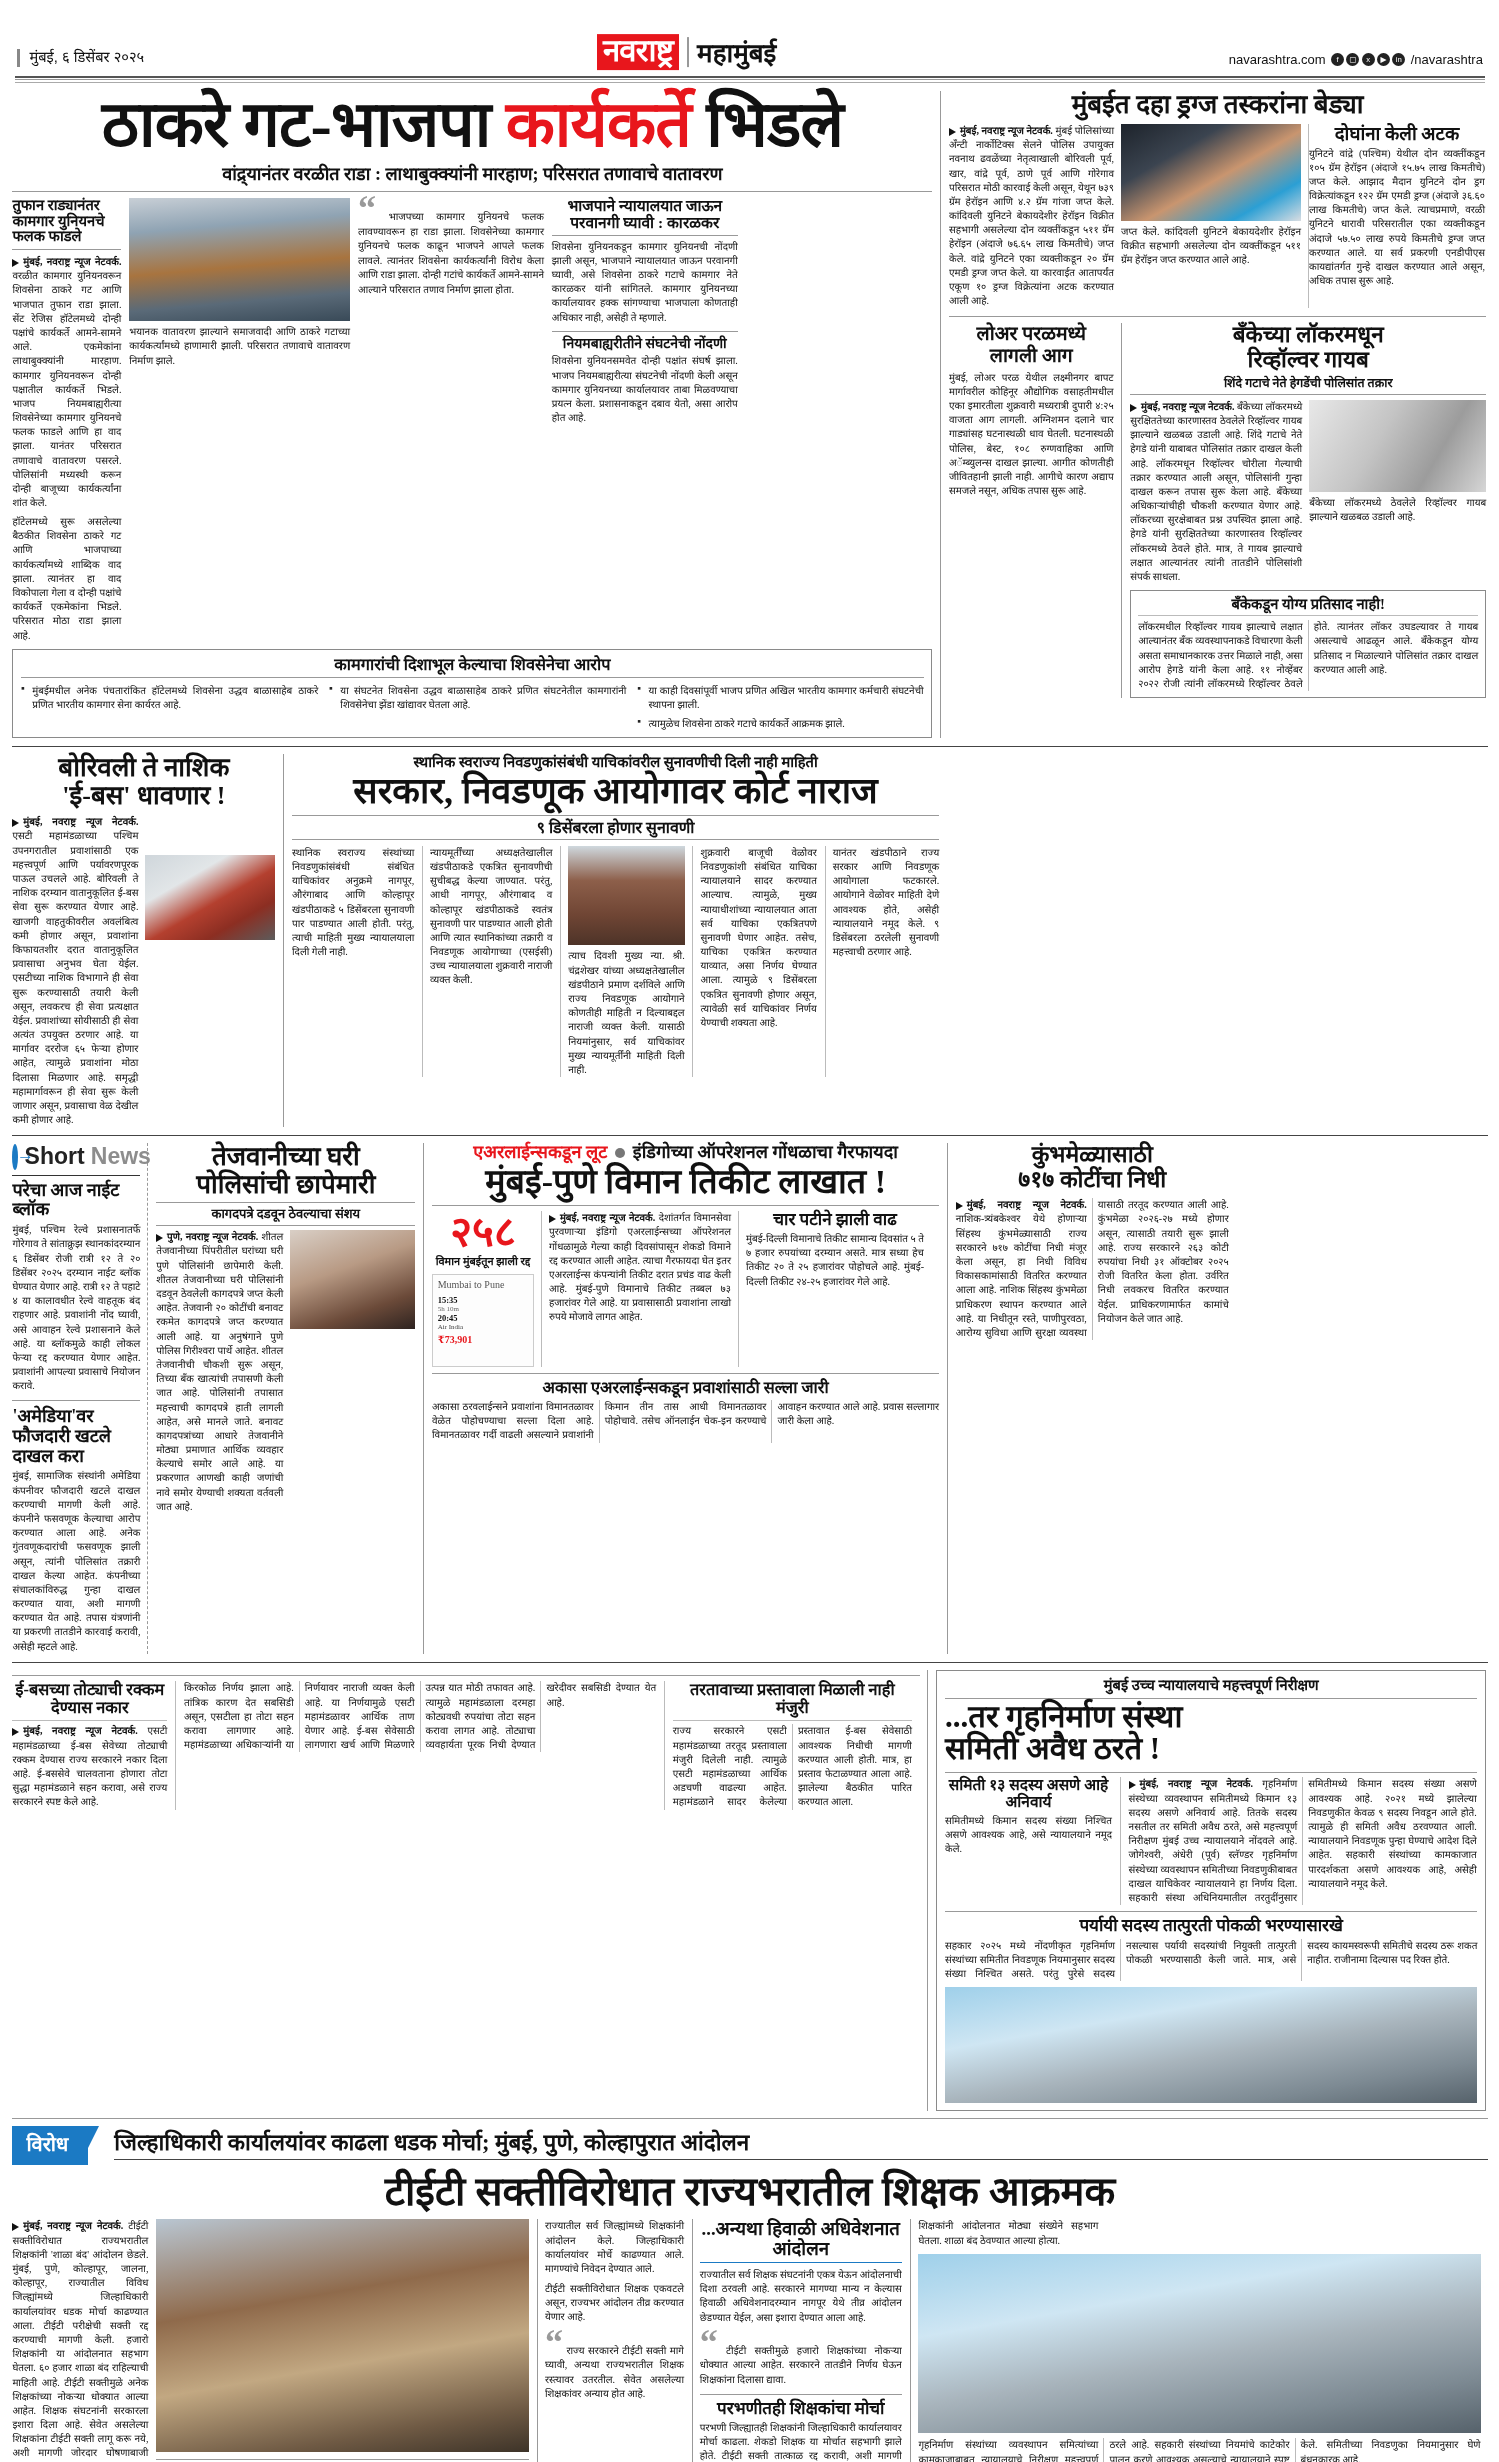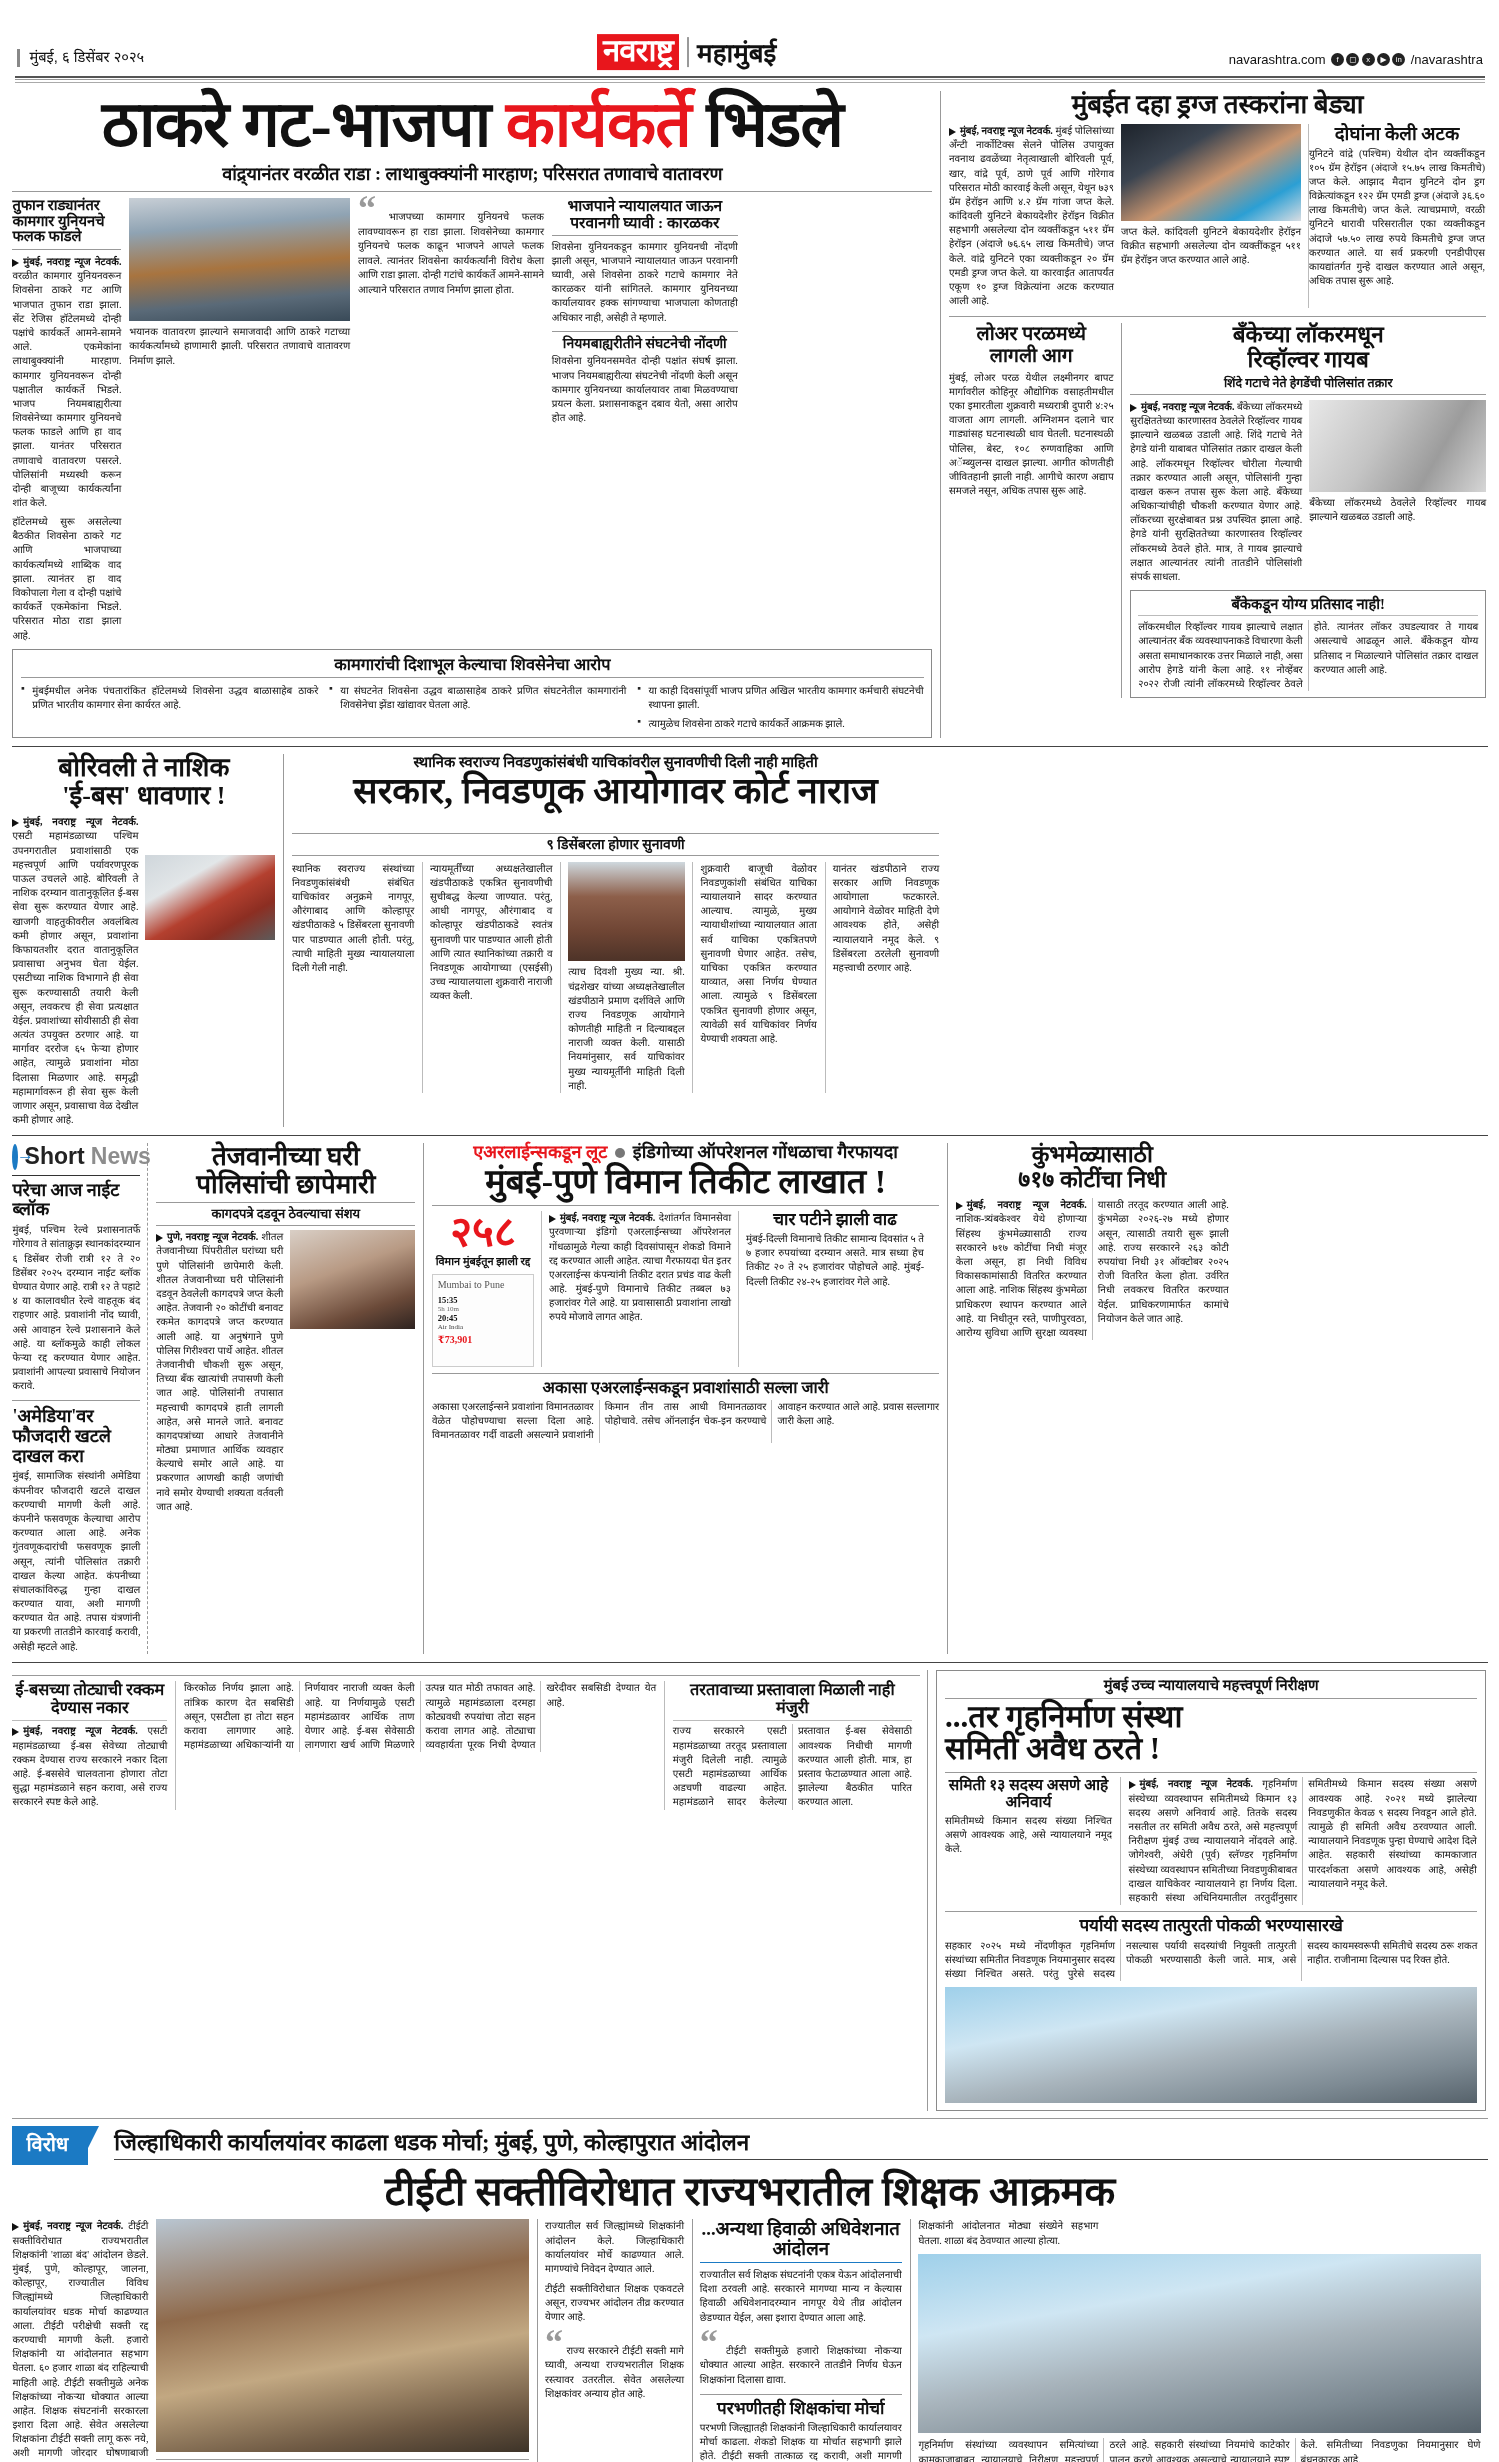--- a/index.html
+++ b/index.html
@@ -216,21 +216,21 @@
         </div>
         <div style="width:130px;">
           <div class="ph bus" style="height:85px; margin-top:40px;"></div>
         </div>
       </div>
     </div>
 
     <div style="width:656px; border-left:0.8px solid #999; padding-left:7.8px;">
       <div class="kicker" style="font-size:14.7px;">स्थानिक स्वराज्य निवडणुकांसंबंधी याचिकांवरील सुनावणीची दिली नाही माहिती</div>
       <div class="hl" style="font-size:36px; text-align:center; line-height:1.06; margin-top:1.6px;">सरकार, निवडणूक आयोगावर कोर्ट नाराज</div>
-      <div class="hl" style="font-size:14px; text-align:center; border-top:0.8px solid #999; border-bottom:0.8px solid #999; margin-top:23px; padding:3.1px 0;">९ डिसेंबरला होणार सुनावणी</div>
+      <div class="hl" style="font-size:16px; text-align:center; border-top:0.8px solid #999; border-bottom:0.8px solid #999; margin-top:5px; padding:3.1px 0;">९ डिसेंबरला होणार सुनावणी</div>
       <div style="display:flex; gap:7.8px; margin-top:5.4px;">
         <div style="width:124px;">
           <div class="body-txt">
             <span>स्थानिक स्वराज्य संस्थांच्या निवडणुकांसंबंधी संबंधित याचिकांवर अनुक्रमे नागपूर, औरंगाबाद आणि कोल्हापूर खंडपीठाकडे ५ डिसेंबरला सुनावणी पार पाडण्यात आली होती. परंतु, त्याची माहिती मुख्य न्यायालयाला दिली गेली नाही.</span>
           </div>
         </div>
         <div style="width:132px; border-left:0.8px solid #bbb; padding-left:7px;">
           <div class="body-txt">न्यायमूर्तींच्या अध्यक्षतेखालील खंडपीठाकडे एकत्रित सुनावणीची सुचीबद्ध केल्या जाण्यात. परंतु, आधी नागपूर, औरंगाबाद व कोल्हापूर खंडपीठाकडे स्वतंत्र सुनावणी पार पाडण्यात आली होती आणि त्यात स्थानिकांच्या तक्रारी व निवडणूक आयोगाच्या (एसईसी) उच्च न्यायालयाला शुक्रवारी नाराजी व्यक्त केली.</div>
         </div>
         <div style="width:126px; border-left:0.8px solid #bbb; padding-left:7px;">
@@ -315,21 +315,21 @@
             <span>देशांतर्गत विमानसेवा पुरवणाऱ्या इंडिगो एअरलाईन्सच्या ऑपरेशनल गोंधळामुळे गेल्या काही दिवसांपासून शेकडो विमाने रद्द करण्यात आली आहेत. त्याचा गैरफायदा घेत इतर एअरलाईन्स कंपन्यांनी तिकीट दरात प्रचंड वाढ केली आहे. मुंबई-पुणे विमानाचे तिकीट तब्बल ७३ हजारांवर गेले आहे. या प्रवासासाठी प्रवाशांना लाखो रुपये मोजावे लागत आहेत.</span>
           </div>
         </div>
         <div style="width:186px; border-left:0.8px solid #bbb; padding-left:7px;">
           <div class="hl" style="font-size:17px; text-align:center; margin-bottom:3.1px;">चार पटीने झाली वाढ</div>
           <div class="body-txt">मुंबई-दिल्ली विमानाचे तिकीट सामान्य दिवसांत ५ ते ७ हजार रुपयांच्या दरम्यान असते. मात्र सध्या हेच तिकीट २० ते २५ हजारांवर पोहोचले आहे. मुंबई-दिल्ली तिकीट २४-२५ हजारांवर गेले आहे.</div>
         </div>
       </div>
       <div style="border-top:0.8px solid #999; margin-top:6.2px; padding-top:4.7px;">
         <div class="hl" style="font-size:16.3px; text-align:center;">अकासा एअरलाईन्सकडून प्रवाशांसाठी सल्ला जारी</div>
-        <div class="body-txt cols3" style="margin-top:3.9px;">अकासा एअरलाईन्सने प्रवाशांना विमानतळावर वेळेत पोहोचण्याचा सल्ला दिला आहे. विमानतळावर गर्दी वाढली असल्याने प्रवाशांनी किमान तीन तास आधी विमानतळावर पोहोचावे. तसेच ऑनलाईन चेक-इन करण्याचे आवाहन करण्यात आले आहे. प्रवास सल्लागार जारी केला आहे.</div>
+        <div class="body-txt cols3" style="margin-top:3.9px;">अकासा ठरवलाईन्सने प्रवाशांना विमानतळावर वेळेत पोहोचण्याचा सल्ला दिला आहे. विमानतळावर गर्दी वाढली असल्याने प्रवाशांनी किमान तीन तास आधी विमानतळावर पोहोचावे. तसेच ऑनलाईन चेक-इन करण्याचे आवाहन करण्यात आले आहे. प्रवास सल्लागार जारी केला आहे.</div>
       </div>
     </div>
 
     <div style="width:273px;">
       <div class="hl" style="font-size:23px; text-align:center; line-height:1.08;">
         <span>कुंभमेळ्यासाठी</span><br>
         <span>७१७ कोटींचा निधी</span>
       </div>
       <div class="body-txt cols2" style="margin-top:5.4px;">
         <span class="tri"></span><b>मुंबई, नवराष्ट्र न्यूज नेटवर्क.</b>

